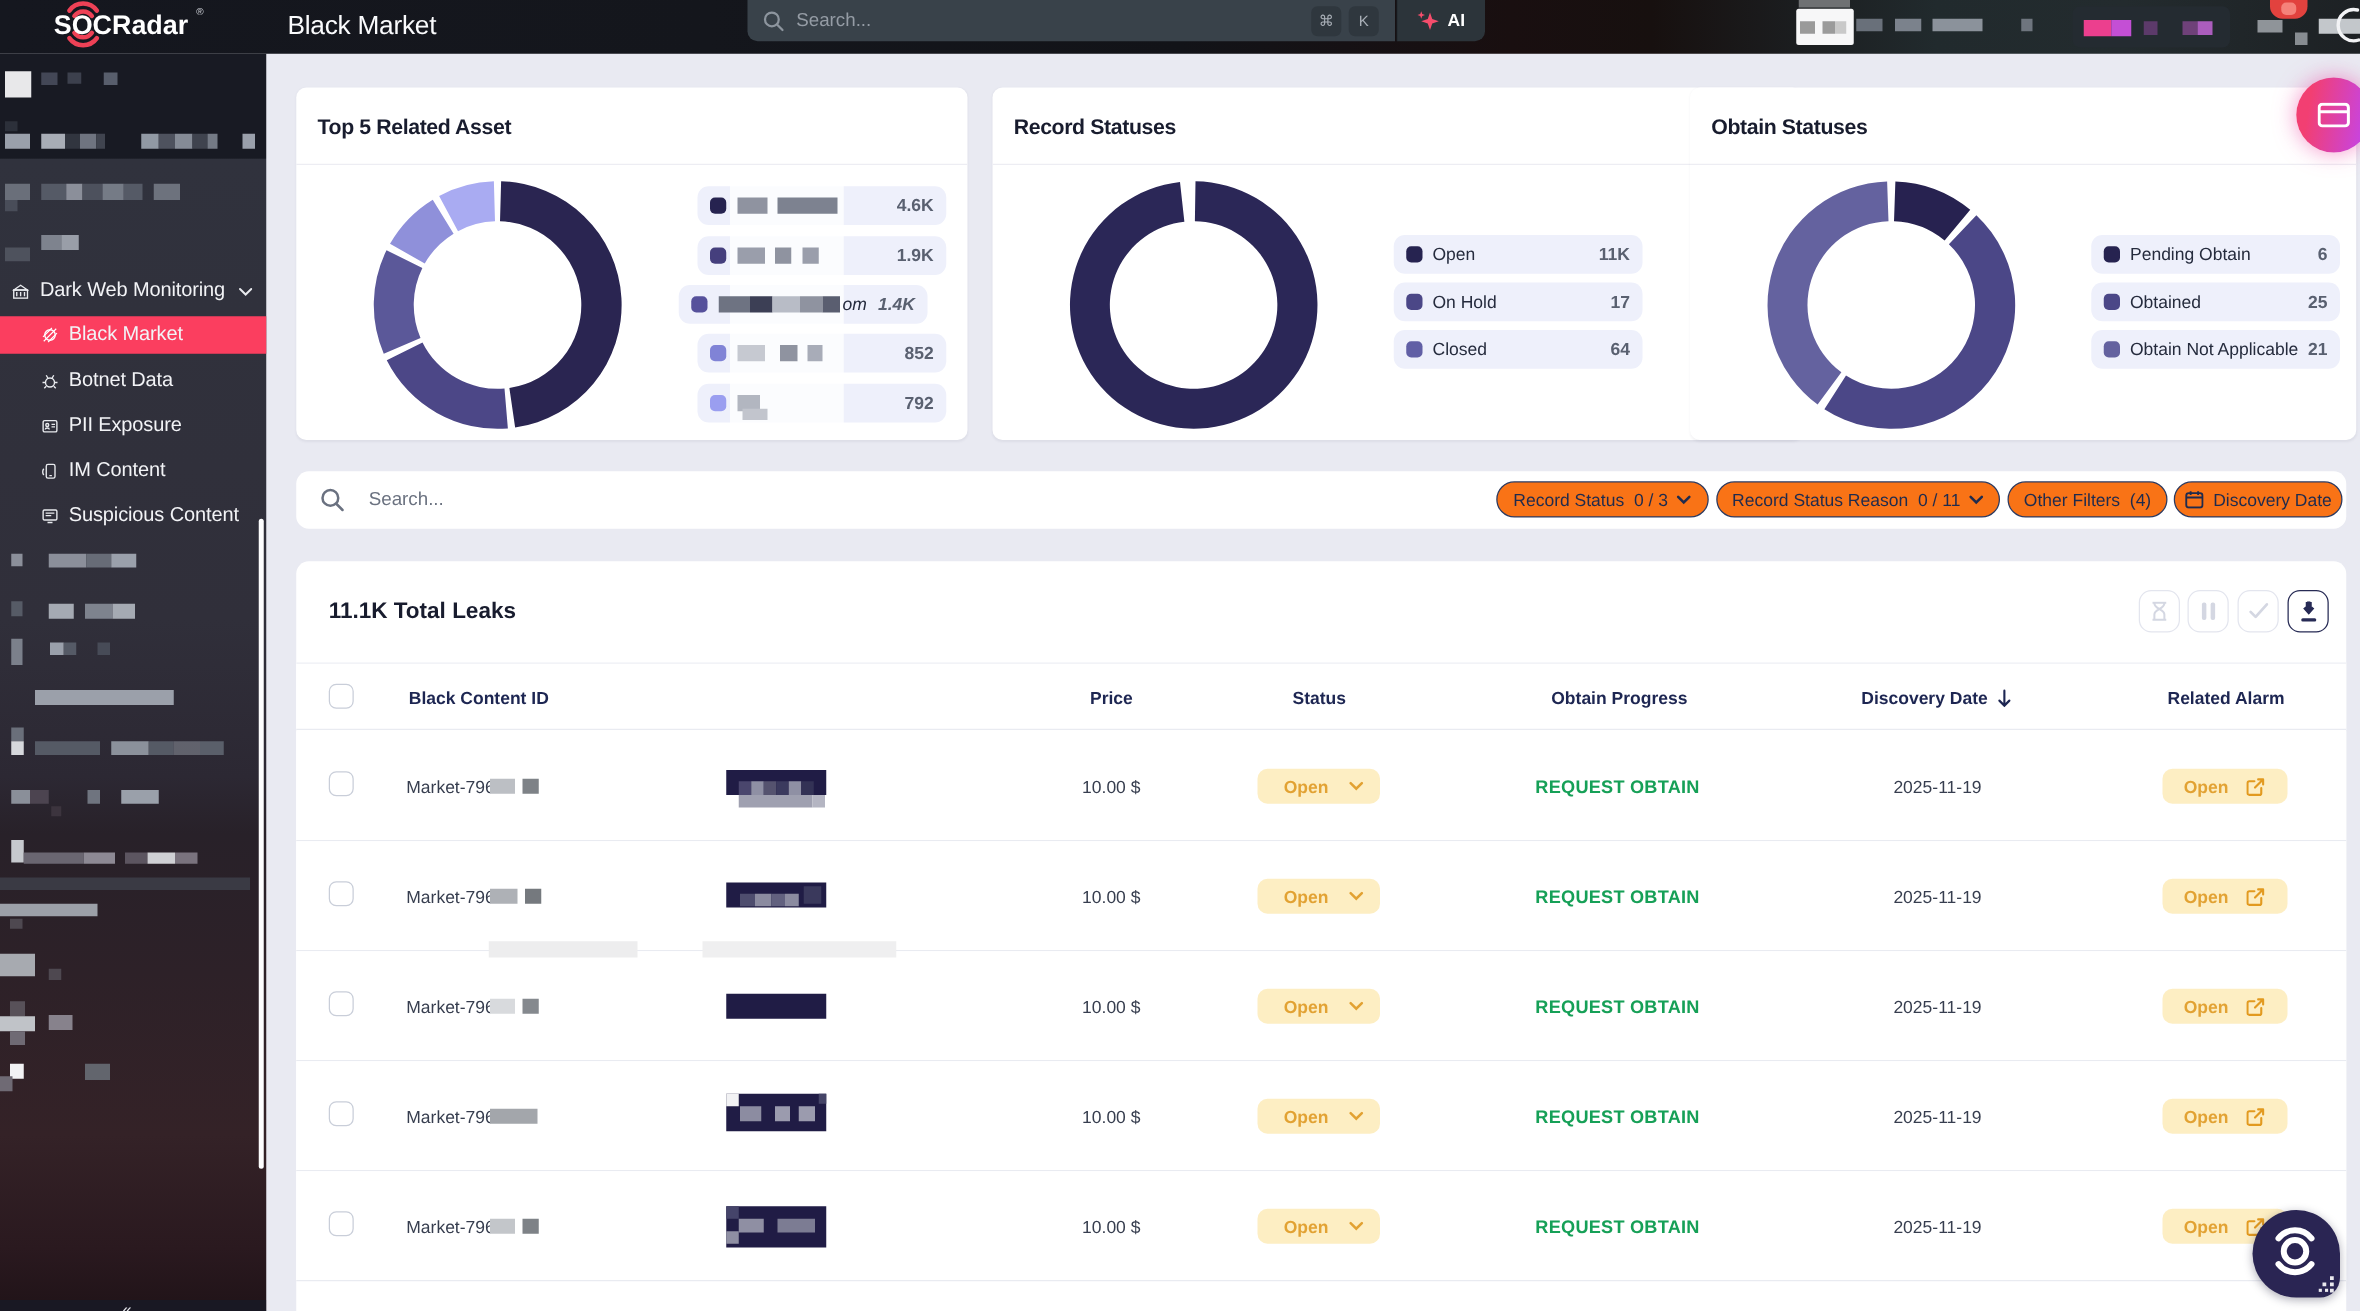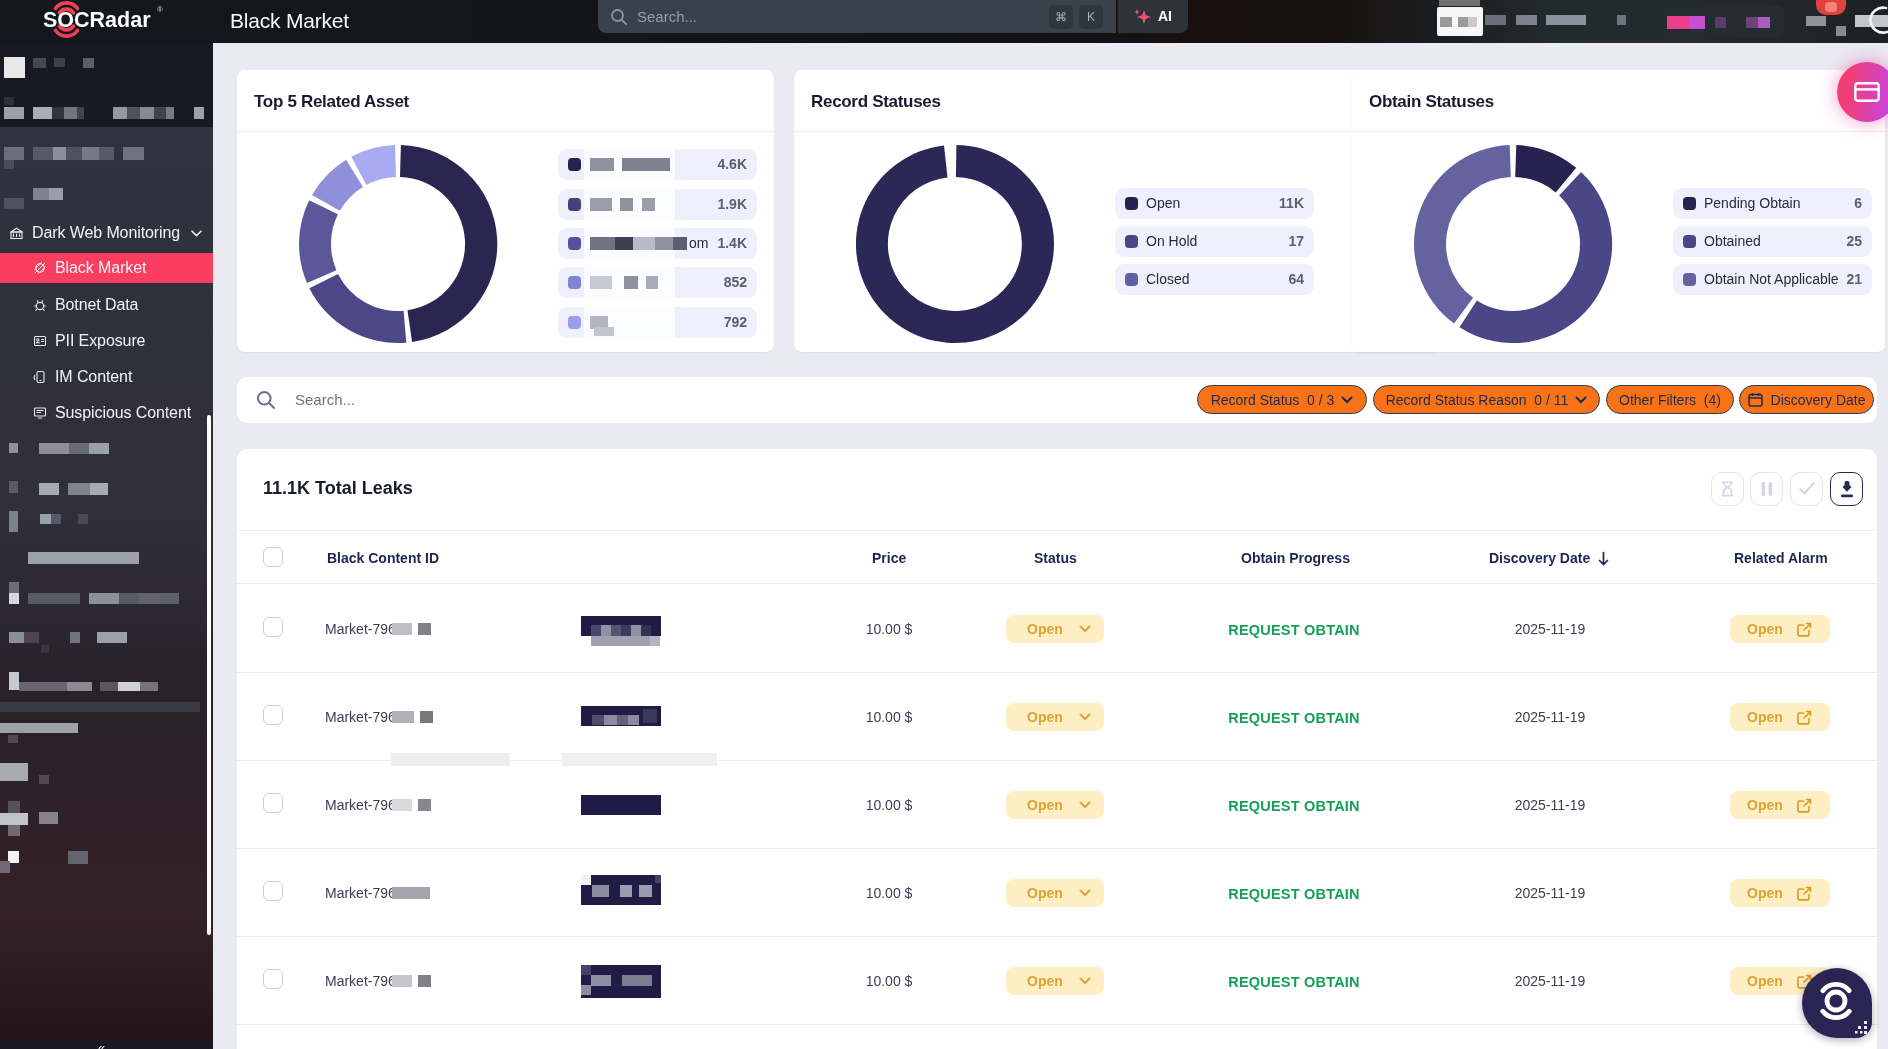--- a/index.html
+++ b/index.html
@@ -253,21 +253,21 @@
     <div class="px" style="left:64px;top:9px;width:48px;height:13px;background:#7d8290;"></div>
     <div class="val">4.6K</div>
   </div>
   <div class="lpill" style="left:321px;top:119px;">
     <div class="sw" style="background:#453f7d;"></div>
     <div class="px" style="left:32px;top:9px;width:22px;height:13px;background:#9a9eab;"></div>
     <div class="px" style="left:62px;top:9px;width:13px;height:13px;background:#8f93a0;"></div>
     <div class="px" style="left:84px;top:9px;width:13px;height:13px;background:#9a9eab;"></div>
     <div class="val">1.9K</div>
   </div>
-  <div class="lpill" style="left:321px;top:158px;">
+  <div class="lpill" style="left:306px;top:158px;font-style:italic;">
     <div class="sw" style="background:#56519b;"></div>
     <div class="px" style="left:32px;top:9px;width:25px;height:13px;background:#6e7382;"></div>
     <div class="px" style="left:57px;top:9px;width:18px;height:13px;background:#3c3f55;"></div>
     <div class="px" style="left:75px;top:9px;width:22px;height:13px;background:#b8bcc6;"></div>
     <div class="px" style="left:97px;top:9px;width:18px;height:13px;background:#8f93a0;"></div>
     <div class="px" style="left:115px;top:9px;width:14px;height:13px;background:#5a5e70;"></div>
     <div class="lbl" style="left:131px;">om</div>
     <div class="val">1.4K</div>
   </div>
   <div class="lpill" style="left:321px;top:197px;">

